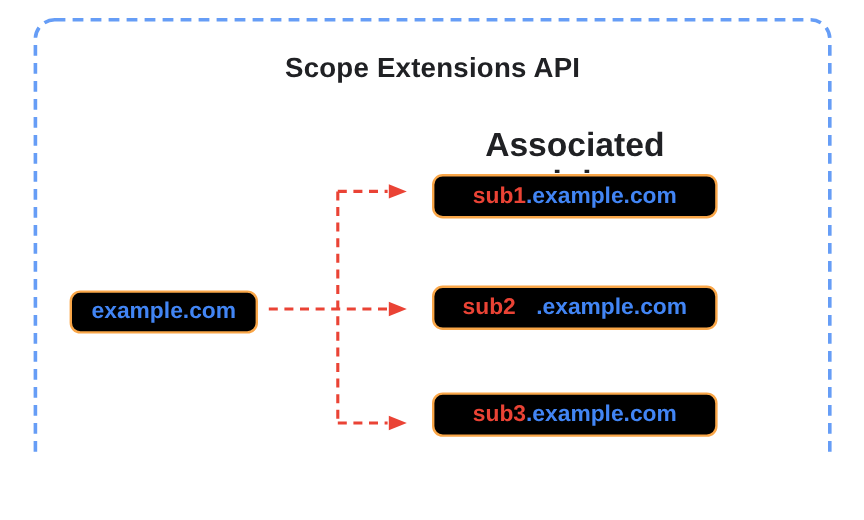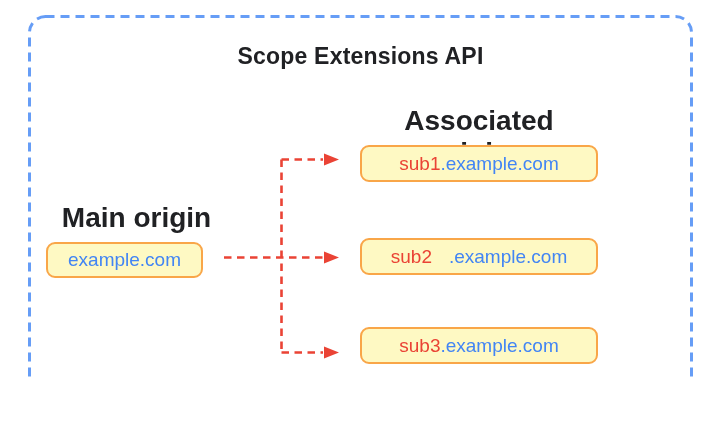--- a/index.html
+++ b/index.html
@@ -32,26 +32,26 @@
     text-align:center;
     font-size:28px;font-weight:700;color:var(--text-black);
   }
   .assoc-label{left:360px;top:105px;width:238px;}
   .main-label{left:58px;top:202px;width:157px;}
   .box{
     position:absolute;
     box-sizing:border-box;
     border:2px solid var(--box-orange);
     border-radius:9px;
-    background:#fef9c3;
+    background:#000000;
     display:flex;align-items:center;justify-content:center;
-    font-size:19px;font-weight:400;
+    font-size:19px;font-weight:700;
     white-space:nowrap;
   }
-  .main-box{left:46px;top:242px;width:157px;height:36px;color:var(--domain-blue);}
+  .main-box{left:58px;top:242px;width:157px;height:36px;color:var(--domain-blue);}
   .sub-box{left:360px;width:238px;height:37px;}
   .sub-box .prefix{color:var(--highlight-red);}
   .sub-box .suffix{color:var(--domain-blue);}
   .sub-box-1{top:145px;}
   .sub-box-2{top:238px;gap:17px;}
   .sub-box-3{top:327px;text-align:center;}
 </style>
 </head>
 <body>
 
@@ -71,21 +71,20 @@
       <polygon points="324,153.5 339,159.5 324,165.5"></polygon>
       <polygon points="324,251.5 339,257.5 324,263.5"></polygon>
       <polygon points="324,346.5 339,352.5 324,358.5"></polygon>
     </g>
   </svg>
 
   <div class="title">Scope Extensions API</div>
 
   <div class="section-label assoc-label">Associated origins</div>
 
-  <div class="section-label main-label">Main origin</div>
 
   <div class="box main-box">
     <span>example.com</span>
   </div>
 
   <div class="box sub-box sub-box-1">
     <span class="prefix">sub1</span>
       <span class="suffix">.example.com</span>
   </div>
 

